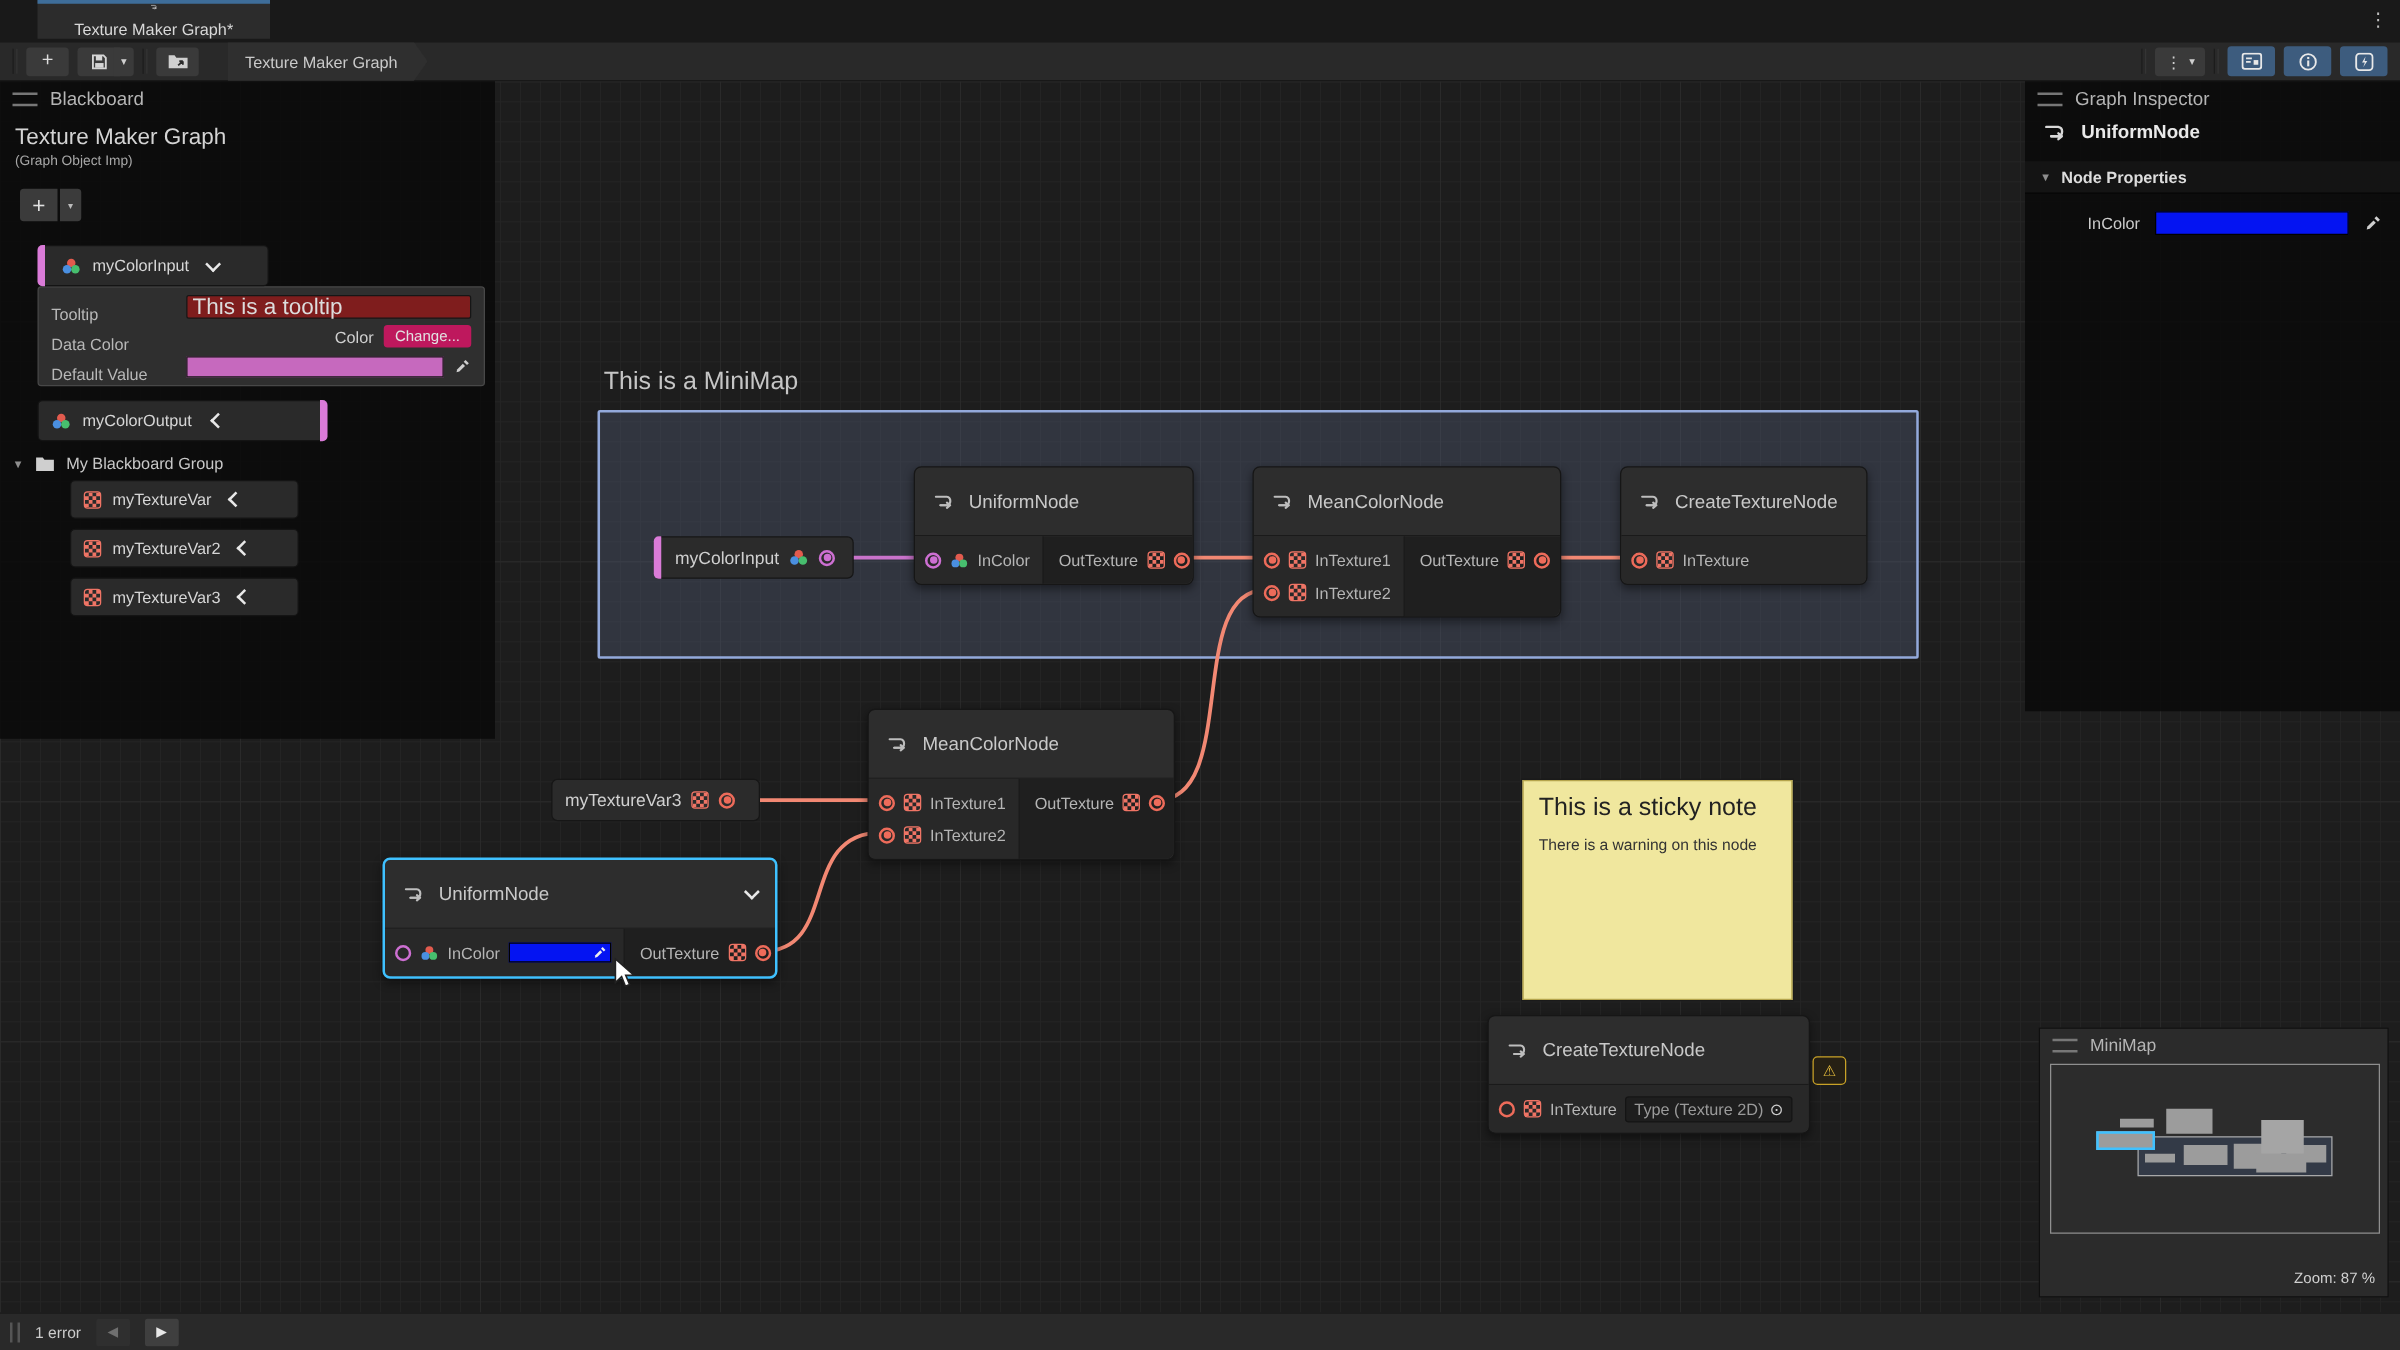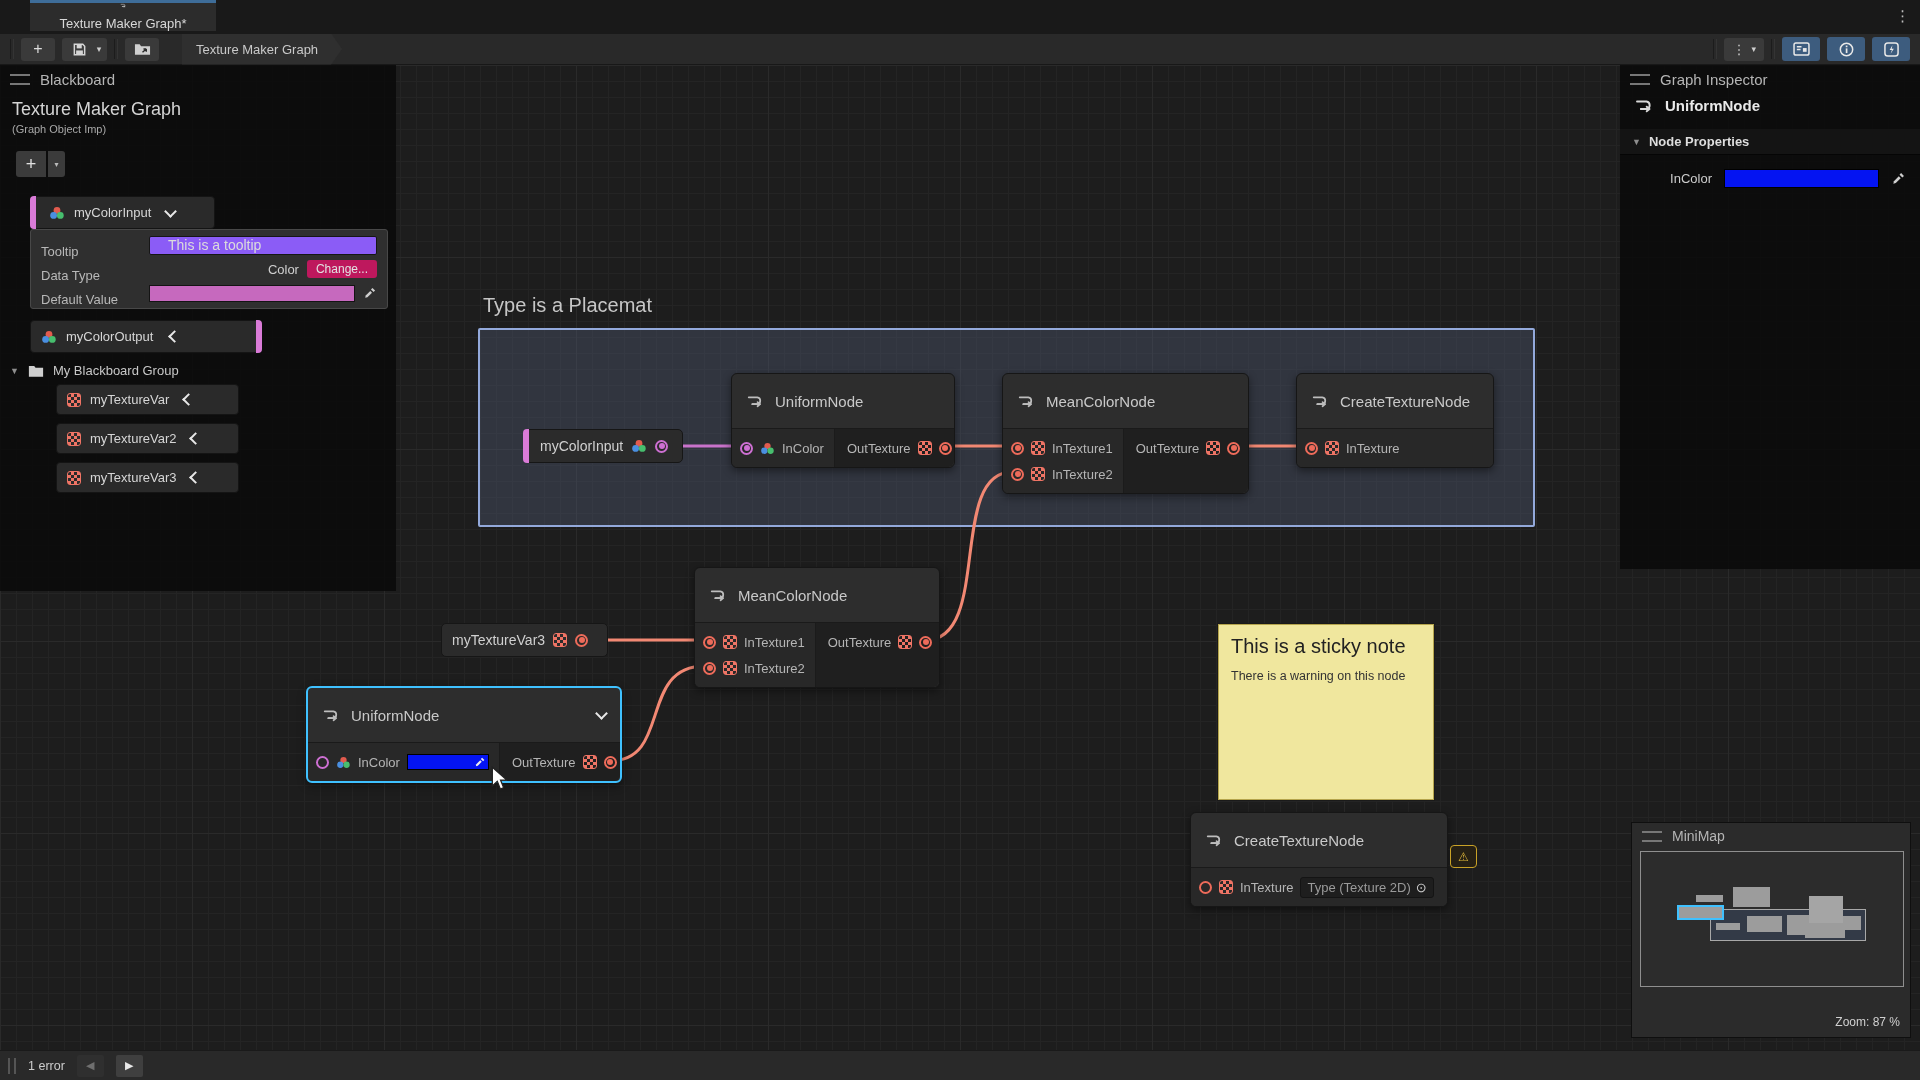--- a/index.html
+++ b/index.html
@@ -55,22 +55,22 @@
   .bar-right{position:absolute;right:-1px;top:-1px;bottom:-1px;width:6px;background:#da7bd8;
             border-radius:0 4px 4px 0;}
   .chev{width:7px;height:7px;border-right:2px solid #e8e8e8;border-bottom:2px solid #e8e8e8;flex:none;}
   .chev.down{transform:rotate(45deg);margin-top:-3px;}
   .chev.left{transform:rotate(135deg);}
   .bb-detail{position:absolute;left:30px;top:164px;width:358px;height:80px;background:#2f2f2f;
              border:1px solid #484848;border-radius:3px;box-sizing:border-box;padding:3px 10px;
              display:flex;flex-direction:column;justify-content:space-around;z-index:3;}
   .bb-row{display:flex;align-items:center;gap:8px;height:22px;font-size:13px;color:#b8b8b8;}
   .bb-row .lbl{flex:none;width:100px;margin-top:12px;}
-  .txt-field{flex:1;background:#8b5cf6;border:1px solid #161616;border-radius:2px;height:17px;
-             display:flex;align-items:center;padding:0 18px;color:#dcdcdc;font-size:14px;}
+  .txt-field{flex:1;background:#7f1d1d;border:1px solid #161616;border-radius:2px;height:17px;
+             display:flex;align-items:center;padding:0 4px;color:#dcdcdc;font-size:18px;}
   .change-btn{background:#be185d;border-radius:3px;padding:2px 9px;font-size:12px;color:#e2e2e2;flex:none;}
   .swatch{flex:1;height:15px;background:#c669be;border:1px solid #141414;}
   .group-row{position:absolute;left:10px;top:298px;display:flex;align-items:center;gap:9px;
              font-size:13px;color:#c8c8c8;}
   .foldout{font-size:9px;color:#8e8e8e;}
   
   #inspector{left:1620px;top:65px;width:300px;height:504px;}
   .insp-node{position:absolute;left:14px;top:32px;display:flex;align-items:center;gap:9px;
              font-size:15px;font-weight:bold;color:#e9e9e9;}
   .insp-section{position:absolute;left:0;top:64px;width:100%;height:26px;display:flex;align-items:center;
@@ -208,21 +208,21 @@
       </div>
       <div class="toggle-btn">
         <svg class="icon" width="15" height="15" viewBox="0 0 16 16">
           <rect x="1" y="1" width="14" height="14" rx="3" fill="none" stroke="#e8e8e8" stroke-width="1.6"></rect>
           <path d="M9 3.5 L6 8.5 h2.4 L7 12.5 L10.5 7.2 H8.2 Z" fill="#e8e8e8"></path>
         </svg>
       </div>
     </div>
   </div>
 
-  <div class="placemat-label">Type is a Placemat</div>
+  <div class="placemat-label">This is a MiniMap</div>
   <div class="placemat"></div>
 
   <svg id="edges" viewBox="0 0 1920 1080">
     <path d="M672 446 L742 446" stroke="#c973cb" stroke-width="3" fill="none" stroke-linecap="round"></path>
     <path d="M944 446 L1010 446" stroke="#f28873" stroke-width="3" fill="none" stroke-linecap="round"></path>
     <path d="M1238 446 L1306 446" stroke="#f28873" stroke-width="3" fill="none" stroke-linecap="round"></path>
     <path d="M606 640 L703 640" stroke="#f28873" stroke-width="3" fill="none" stroke-linecap="round"></path>
     <path d="M926 640 C992 640 948 472 1012 472" stroke="#f28873" stroke-width="3" fill="none" stroke-linecap="round"></path>
     <path d="M610 761 C672 761 638 666 705 666" stroke="#f28873" stroke-width="3" fill="none" stroke-linecap="round"></path>
   </svg>
@@ -450,21 +450,21 @@
       <span>myColorInput</span>
       <span class="chev down" style="margin-left:6px;"></span>
     </div>
 
     <div class="bb-detail">
       <div class="bb-row">
         <span class="lbl">Tooltip</span>
         <span class="txt-field">This is a tooltip</span>
       </div>
       <div class="bb-row">
-        <span class="lbl">Data Type</span>
+        <span class="lbl">Data Color</span>
         <span style="flex:1;text-align:right;color:#cfcfcf;">Color</span>
         <span class="change-btn">Change...</span>
       </div>
       <div class="bb-row">
         <span class="lbl">Default Value</span>
         <span class="swatch"></span>
         <svg class="icon" width="14" height="14" viewBox="0 0 16 16">
           <path d="M10.8 2.2 l3 3 -1.7 1.7 -3 -3 z" fill="#cfcfcf"></path>
           <path d="M8.3 5.7 l2 2 -5.2 5.2 -2.6 0.6 0.6 -2.6 z" fill="#cfcfcf"></path>
         </svg>

